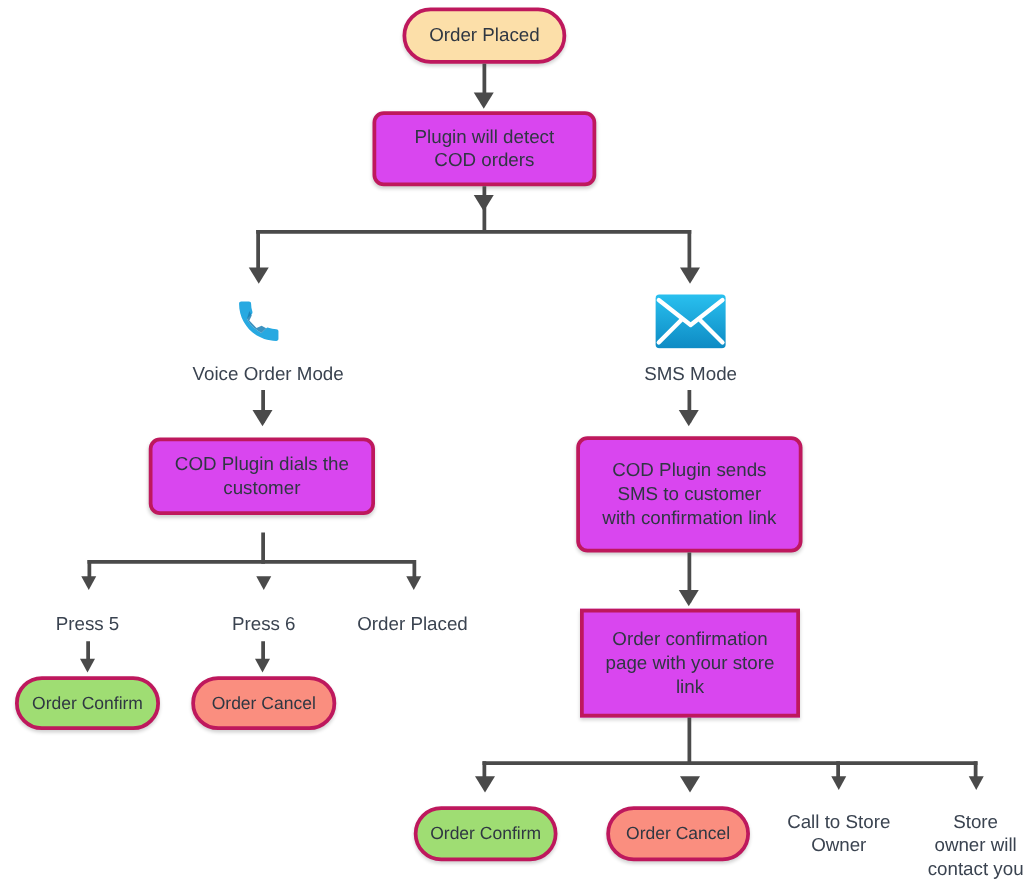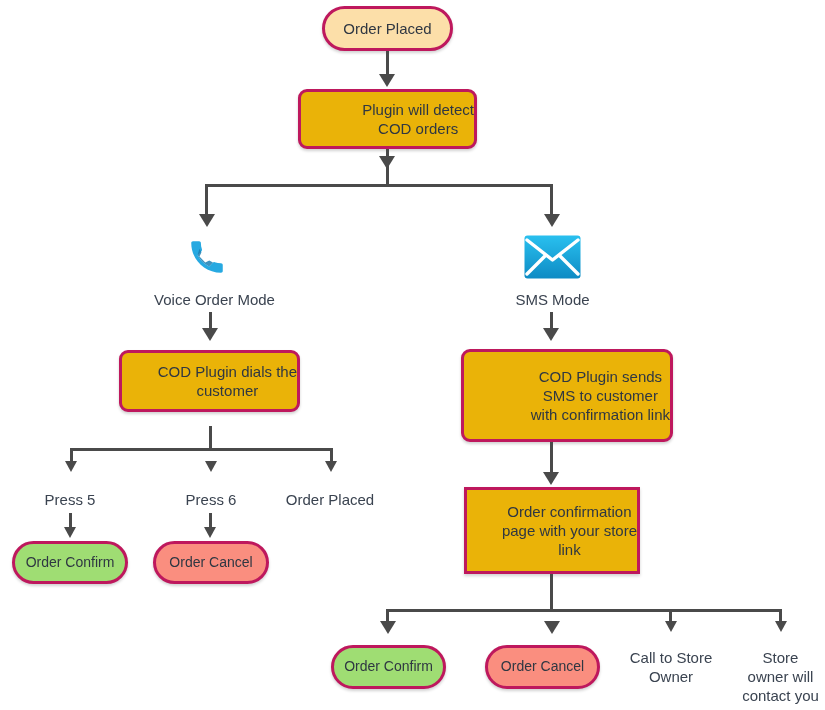--- a/index.html
+++ b/index.html
@@ -38,21 +38,21 @@
     text-align:center;
     line-height:1.28;
     font-size:15px;
     color:#2f3742;
     box-shadow:0 2px 3px rgba(0,0,0,.18);
   }
   .rounded{border-radius:9px;}
   .square{border-radius:0;}
   .pill{border-radius:999px;}
   .fill-orange{background:#fcdfa9;}
-  .fill-blue{background:#eab308;justify-content:flex-end;}
+  .fill-blue{background:#d946ef;}
   .fill-green{background:#9fdd73;}
   .fill-red{background:#fa8e7f;}
 
   
   .label{
     position:absolute;
     text-align:center;
     font-size:15px;
     color:#3a4350;
     line-height:1.28;
@@ -119,21 +119,21 @@
   <div class="line vline" style="left:550px;top:312px;height:26px;"></div>
   <div class="arrow" style="left:543px;top:328px;"></div>
 
   <div class="node rounded fill-blue" style="left:119px;top:350px;width:181px;height:62px;">
     <span>
       <span style="white-space:pre-line;">COD Plugin dials the
 customer</span>
     </span>
   </div>
 
-  <div class="node rounded fill-blue" style="left:461px;top:349px;width:212px;height:93px;">
+  <div class="node rounded fill-blue" style="left:461px;top:349px;width:181px;height:93px;">
     <span>
       <span style="white-space:pre-line;">COD Plugin sends
 SMS to customer
 with confirmation link</span>
     </span>
   </div>
 
   <div class="line vline" style="left:209px;top:426px;height:25px;"></div>
   <div class="line hline" style="left:70px;top:448px;width:262px;"></div>
   <div class="line vline" style="left:70px;top:448px;height:18px;"></div>

